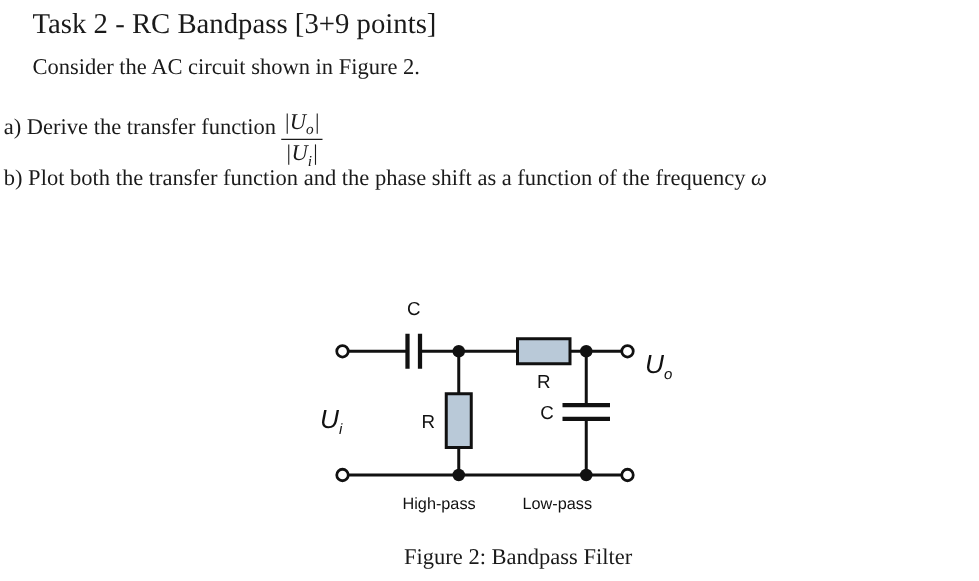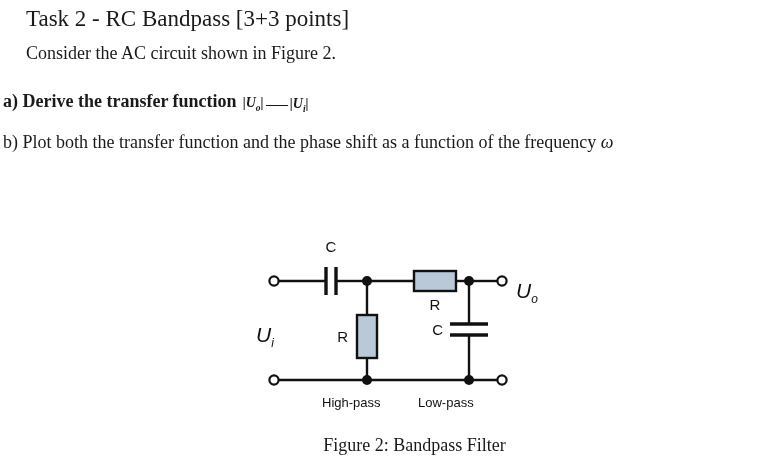--- a/index.html
+++ b/index.html
@@ -36,35 +36,35 @@
   }
 
   #part-a {
     position: absolute;
     left: 3px;
     top: 88px;
     font-size: 18px;
     line-height: 26px;
     white-space: nowrap;
     display: flex;
-    align-items: flex-end;
-    font-weight: bold;
+    align-items: flex-start;
   }
   #part-a .seg { display: inline-block; }
 
   
   .frac {
     display: inline-flex;
+    flex-direction: column;
     align-items: center;
     justify-content: center;
     vertical-align: middle;
     margin: 0 4px;
     position: relative;
     top: 0px;
-    font-size: 14px;
+    font-size: 18px;
     line-height: 1.05;
   }
   .frac .num { padding: 0 2px 1px 2px; }
   .frac .den { padding: 1px 2px 0 2px; }
   .frac .bar {
     width: 100%;
     min-width: 22px;
     height: 1px;
     background: #1a1a1a;
   }
@@ -125,21 +125,21 @@
     font-style: italic;
     fill: #111111;
   }
   .port-sub {
     font-size: 12px;
   }
 </style>
 </head>
 <body>
 
-<div id="task-title">Task 2 - RC Bandpass [3+3 points]</div>
+<div id="task-title">Task 2 - RC Bandpass [3+9 points]</div>
 
 <div id="intro-line">Consider the AC circuit shown in Figure 2.</div>
 
 <div id="part-a">
   <span class="seg">a) Derive the transfer function</span>
   <span class="frac">
     <span class="num mathit"><span>|U</span><span class="sub">o</span><span>|</span></span>
     <span class="bar"></span>
     <span class="den mathit"><span>|U</span><span class="sub">i</span><span>|</span></span>
   </span>

